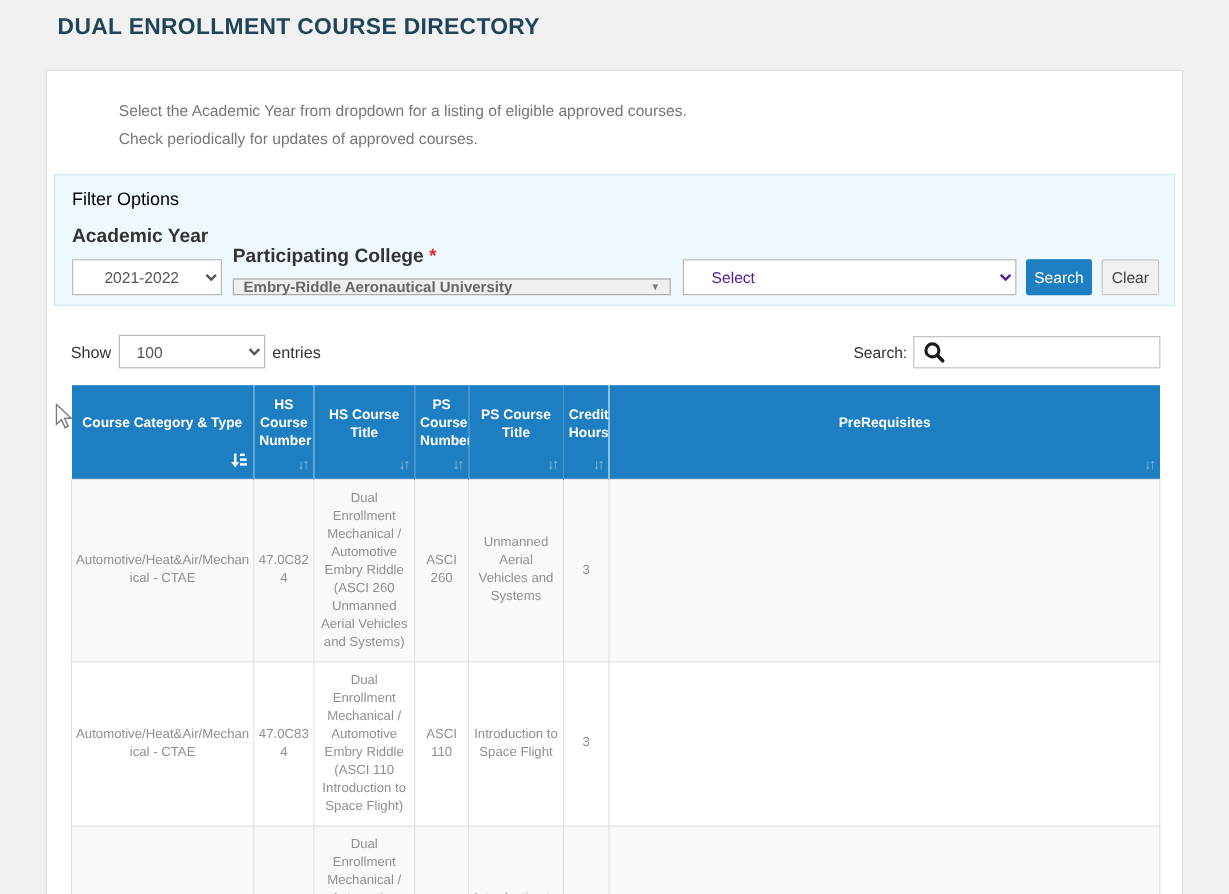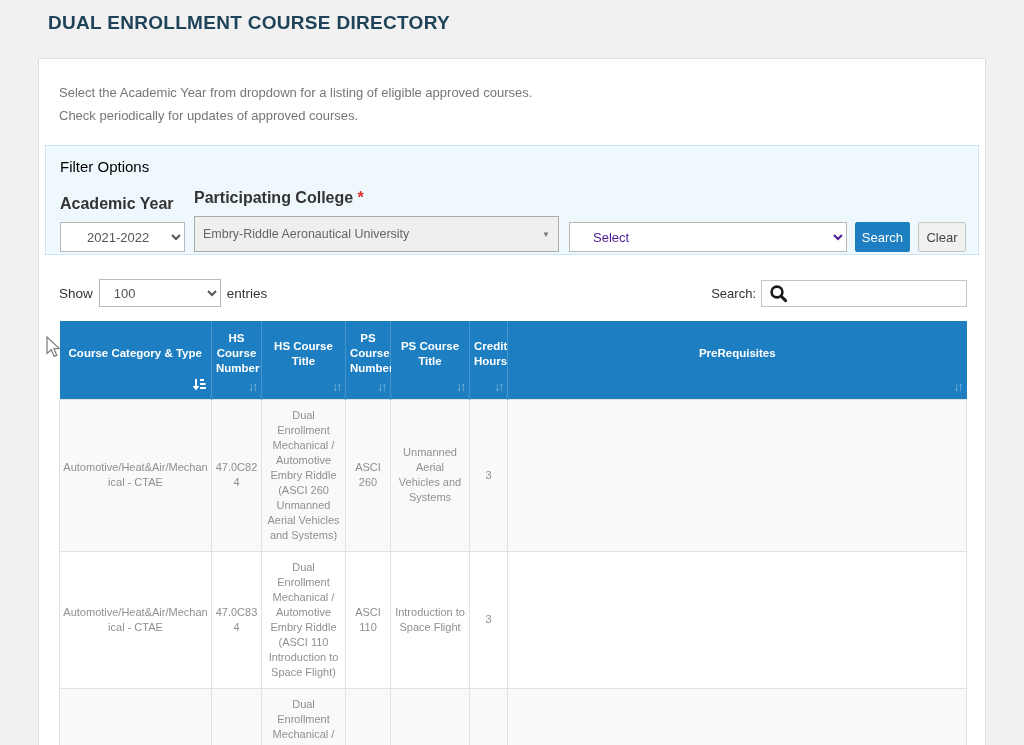--- a/index.html
+++ b/index.html
@@ -12,43 +12,43 @@
   .page-title {
     position: absolute; left: 48px; top: 12px;
     font-size: 19px; font-weight: bold; color: #1f4459;
     letter-spacing: .3px;
   }
   .card {
     position: absolute; left: 38px; top: 58px; width: 948px; height: 760px;
     background: #fff; border: 1px solid #dedede;
   }
   .instructions { padding: 22px 20px 10px 20px; }
-  .instructions p { font-size: 13px; color: #767676; line-height: 23px; }
+  .instructions p { font-size: 13px; color: #767676; line-height: 23px; margin-left: 40px; }
 
   .filter-box {
     margin: 8px 6px 0 6px;
     background: #eef8fd; border: 1px solid #cbe7f4;
     padding: 12px 12px 16px 14px;
     height: 110px;
   }
   .filter-heading { font-size: 15px; color: #000000; margin-bottom: 14px; }
   .filter-row { display: flex; align-items: flex-end; }
   .field { display: flex; flex-direction: column; }
   .field label { font-size: 16px; font-weight: bold; color: #333; margin-bottom: 9px; }
   .req { color: #e02b2b; }
   select, .fake-select {
     height: 30px; border: 1px solid #b9b9b9; background: #fff;
     font-size: 13px; color: #555; font-family: "Liberation Sans", sans-serif;
   }
   #ay-select { width: 125px; margin-right: 9px; padding-left: 22px; }
   .college-select {
     width: 365px; margin-right: 10px; background: #efefef;
     border: 1px solid #ababab; display: flex; align-items: center;
-    justify-content: space-between; padding: 0 8px 0 8px; height: 36px;
-    font-size: 12.5px; color: #666;
+    justify-content: space-between; padding: 0 8px 0 8px; height: 14px;
+    font-size: 12.5px; color: #666; font-weight: bold;
   }
   .college-caret { font-size: 8px; color: #777; }
   #cat-select { width: 278px; margin-right: 8px; padding-left: 19px; color: #4c1d95; }
   .btn {
     height: 30px; font-size: 13px; cursor: pointer; border-radius: 2px;
     font-family: "Liberation Sans", sans-serif;
   }
   .btn-search {
     width: 57px; background: #1d7ec1; color: #fff; border: 1px solid #1d7ec1;
     margin-right: 8px;

